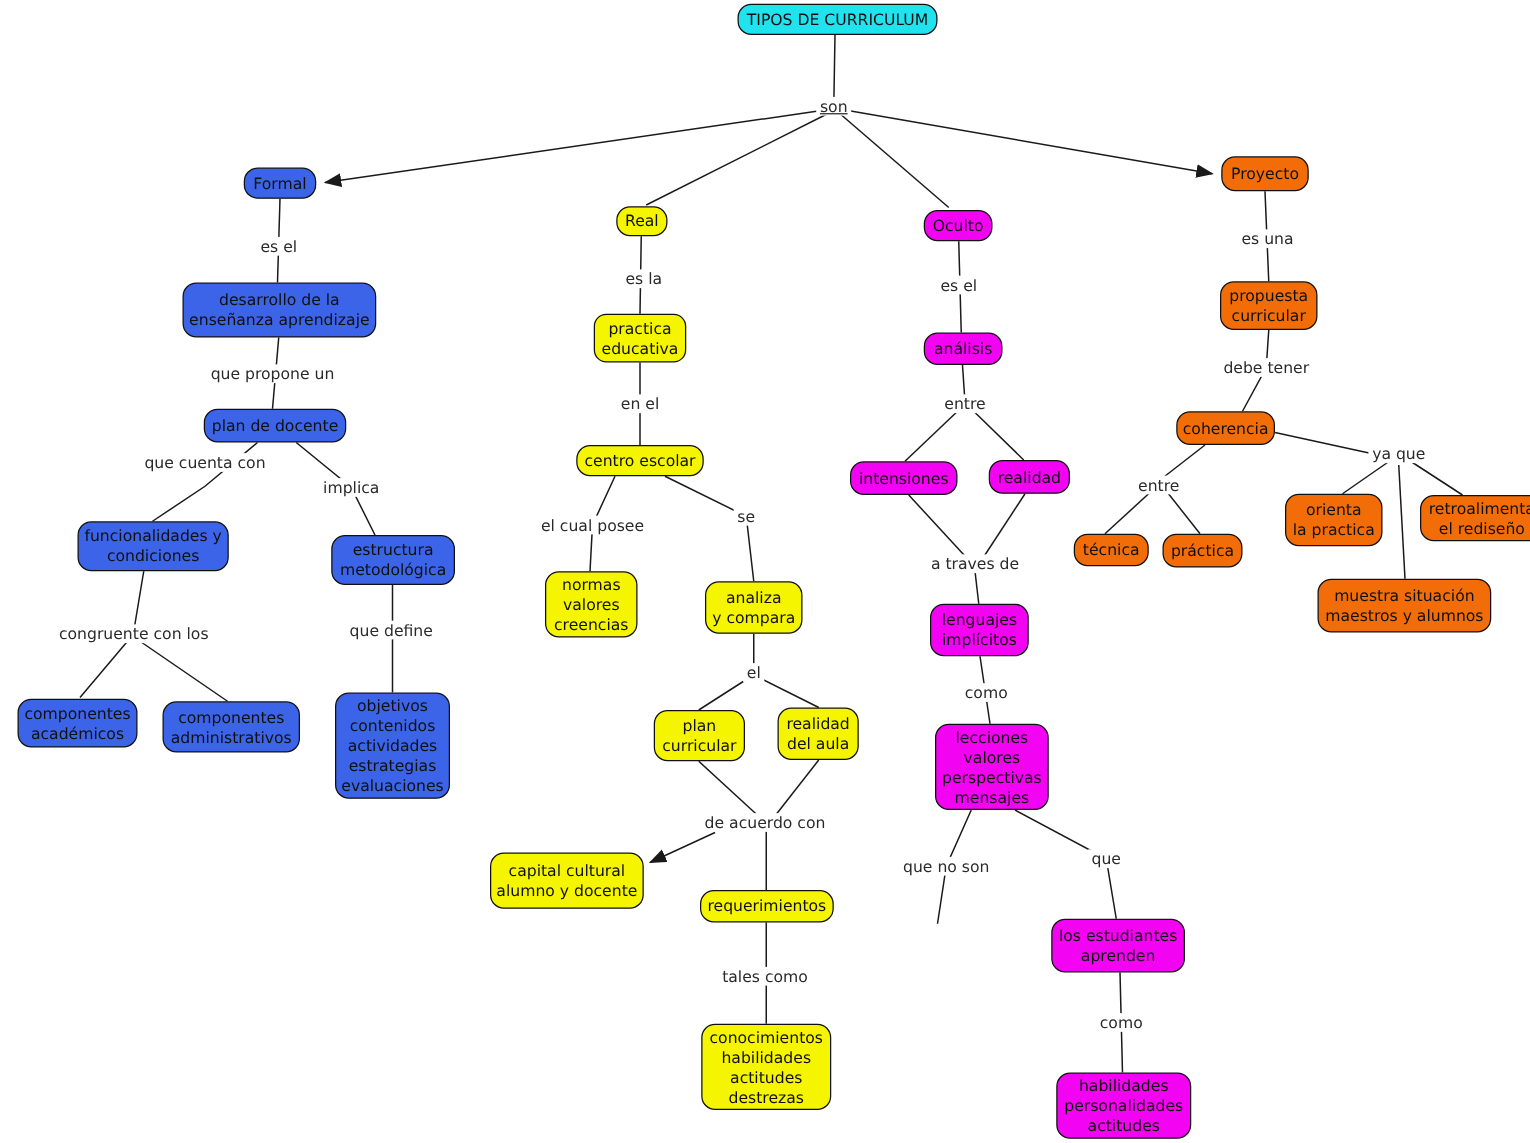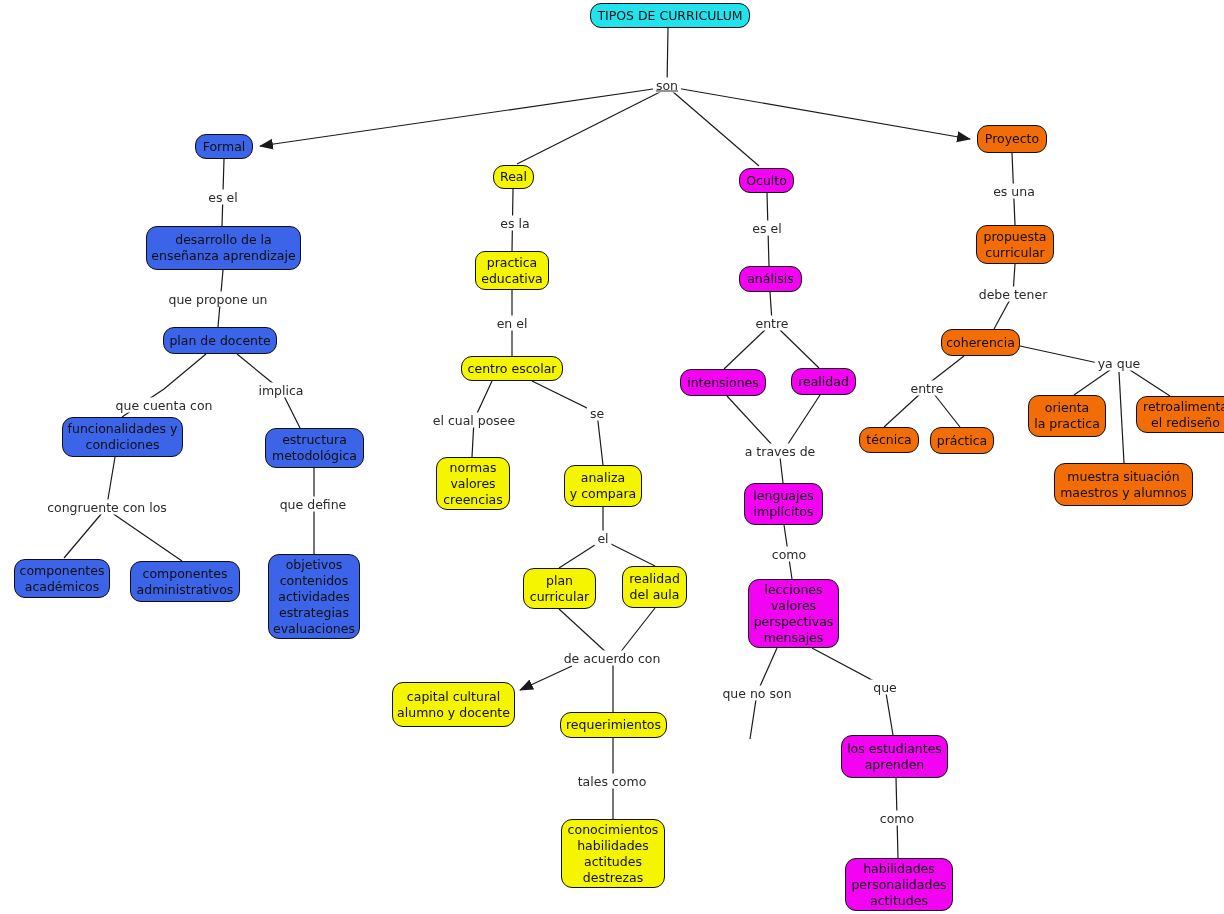--- a/index.html
+++ b/index.html
@@ -157,21 +157,21 @@
     <div class="node" style="left: 918px; top: 427px; width: 64px; height: 27px; background: rgb(242, 109, 8);">práctica</div>
     <div class="node" style="left: 1016px; top: 395px; width: 78px; height: 42px; background: rgb(242, 109, 8);">orienta
 la practica</div>
     <div class="node" style="left: 1124px; top: 396px; width: 99px; height: 37px; background: rgb(242, 109, 8);">retroalimenta
 el rediseño</div>
     <div class="node" style="left: 1042px; top: 463px; width: 139px; height: 43px; background: rgb(242, 109, 8);">muestra situación
 maestros y alumnos</div>
     <div class="edge-label" style="left: 655px; top: 85px; text-decoration: underline;">son</div>
     <div class="edge-label" style="left: 211px; top: 197px;">es el</div>
     <div class="edge-label" style="left: 206px; top: 299px;">que propone un</div>
-    <div class="edge-label" style="left: 152px; top: 405px;">que cuenta con</div>
+    <div class="edge-label" style="left: 152px; top: 370px;">que cuenta con</div>
     <div class="edge-label" style="left: 269px; top: 390px;">implica</div>
     <div class="edge-label" style="left: 95px; top: 507px;">congruente con los</div>
     <div class="edge-label" style="left: 301px; top: 504px;">que define</div>
     <div class="edge-label" style="left: 503px; top: 223px;">es la</div>
     <div class="edge-label" style="left: 500px; top: 323px;">en el</div>
     <div class="edge-label" style="left: 462px; top: 420px;">el cual posee</div>
     <div class="edge-label" style="left: 585px; top: 413px;">se</div>
     <div class="edge-label" style="left: 591px; top: 538px;">el</div>
     <div class="edge-label" style="left: 600px; top: 658px;">de acuerdo con</div>
     <div class="edge-label" style="left: 600px; top: 781px;">tales como</div>

